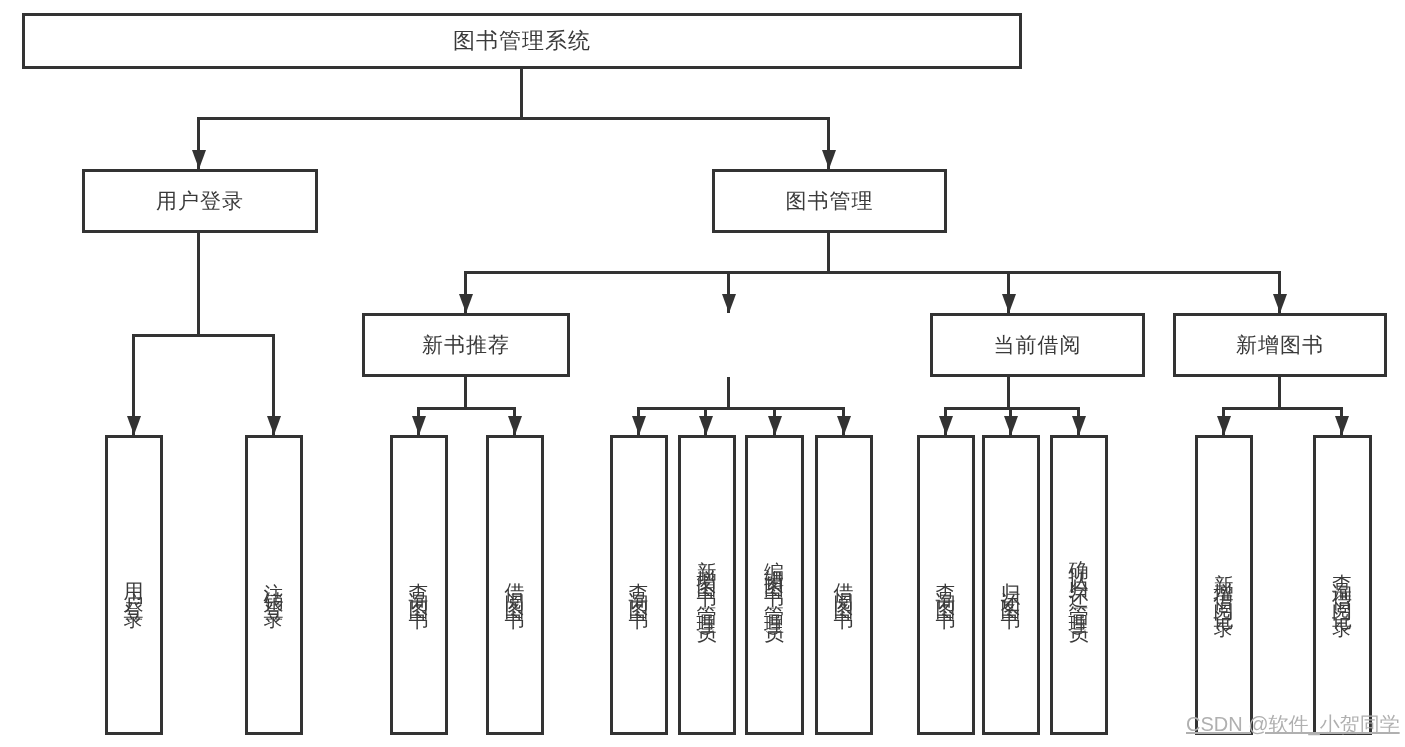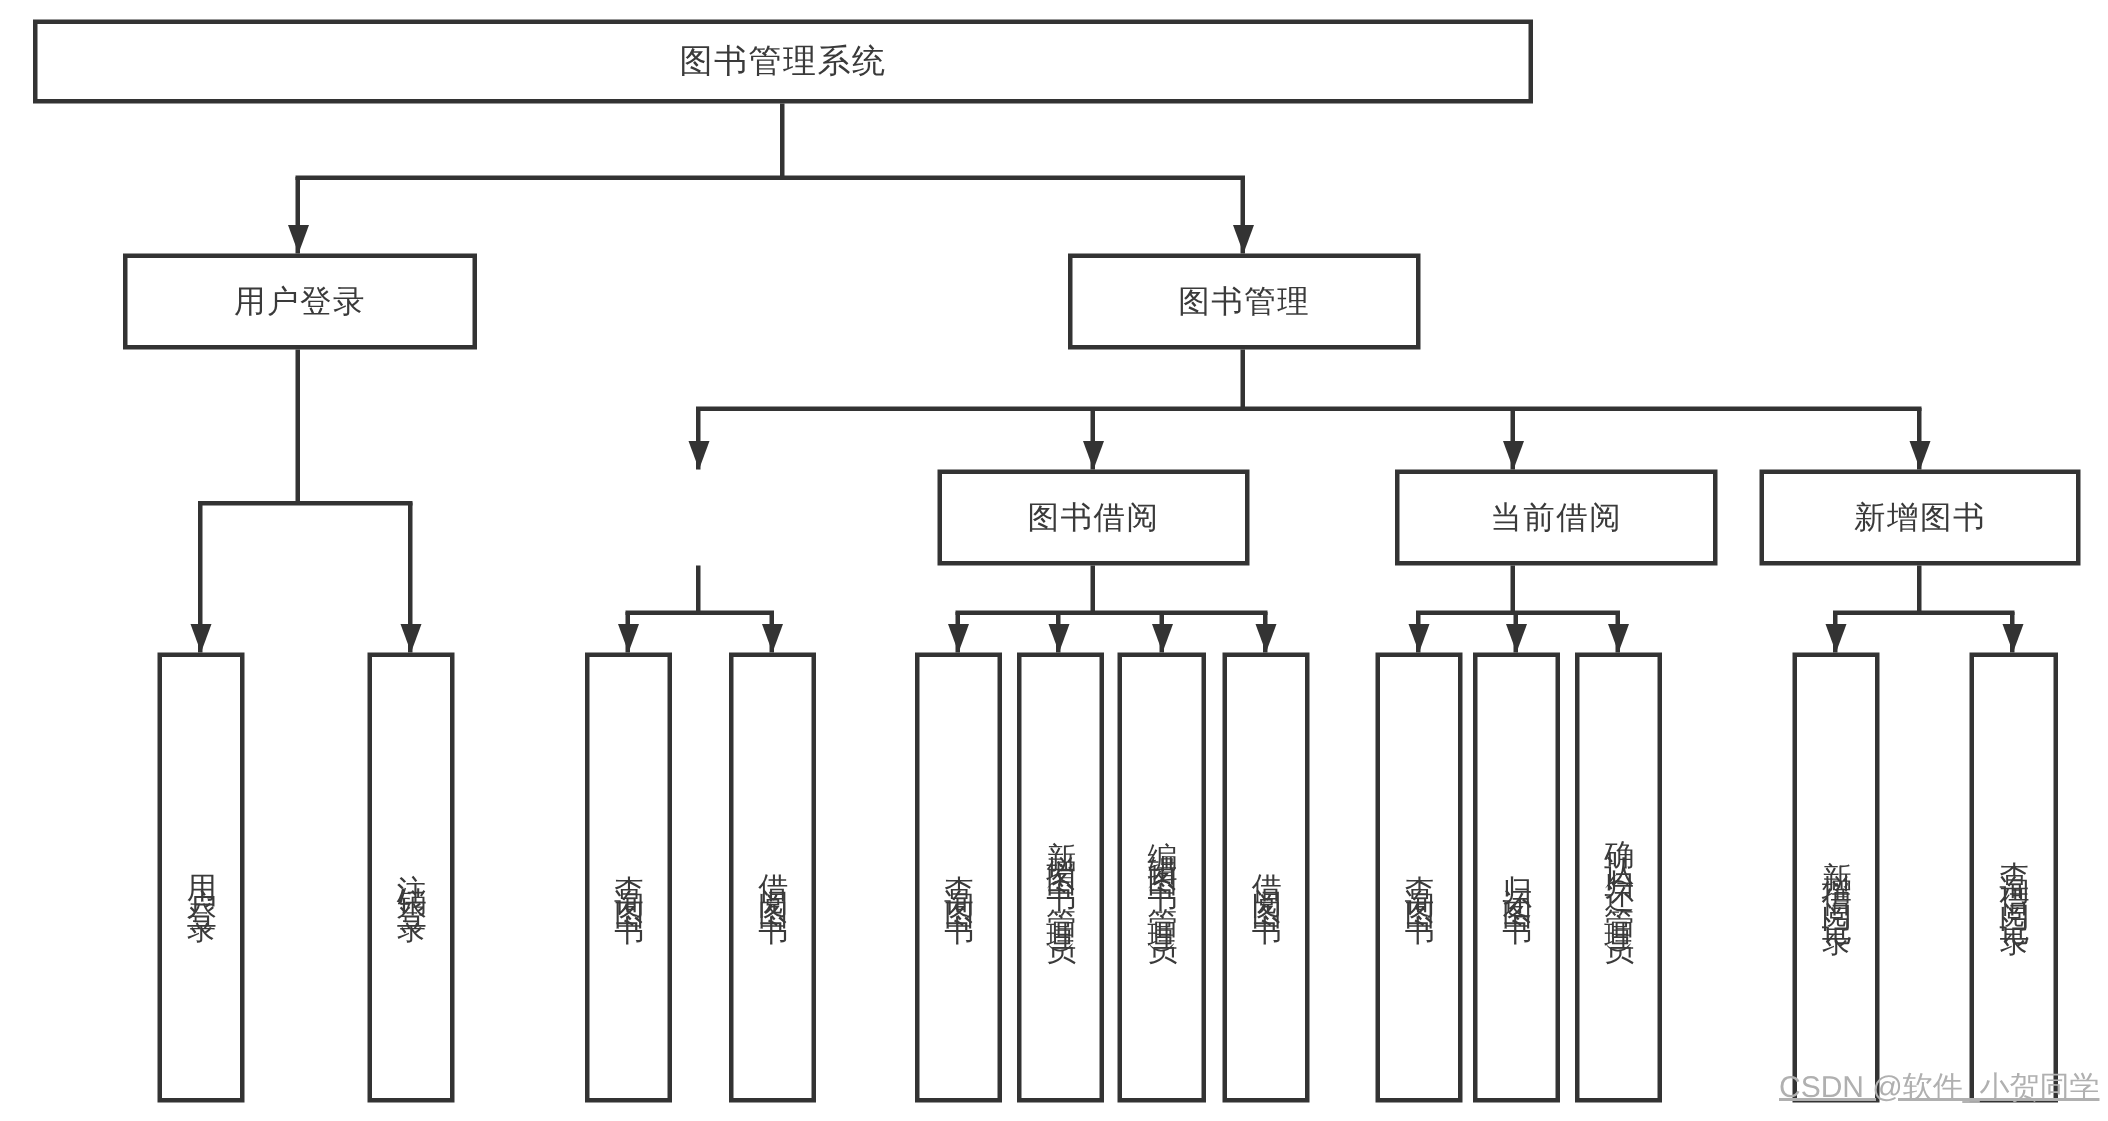--- a/index.html
+++ b/index.html
@@ -61,22 +61,22 @@
     <span>图书管理系统</span>
   </div>
 
   <div class="box hbox" style="left:82px;top:169px;width:236px;height:64px">
     <span>用户登录</span>
   </div>
   <div class="box hbox" style="left:712px;top:169px;width:235px;height:64px">
     <span>图书管理</span>
   </div>
 
-  <div class="box hbox" style="left:625px;top:313px;width:208px;height:64px">
-    <span>图书借阅</span>
+  <div class="box hbox" style="left:362px;top:313px;width:208px;height:64px">
+    <span>新书推荐</span>
   </div>
   <div class="box hbox" style="left:930px;top:313px;width:215px;height:64px">
     <span>当前借阅</span>
   </div>
   <div class="box hbox" style="left:1173px;top:313px;width:214px;height:64px">
     <span>新增图书</span>
   </div>
 
   <div class="box vbox" style="left:105px;top:435px;width:58px;height:300px">
     <span class="vtext">用户登录</span>

